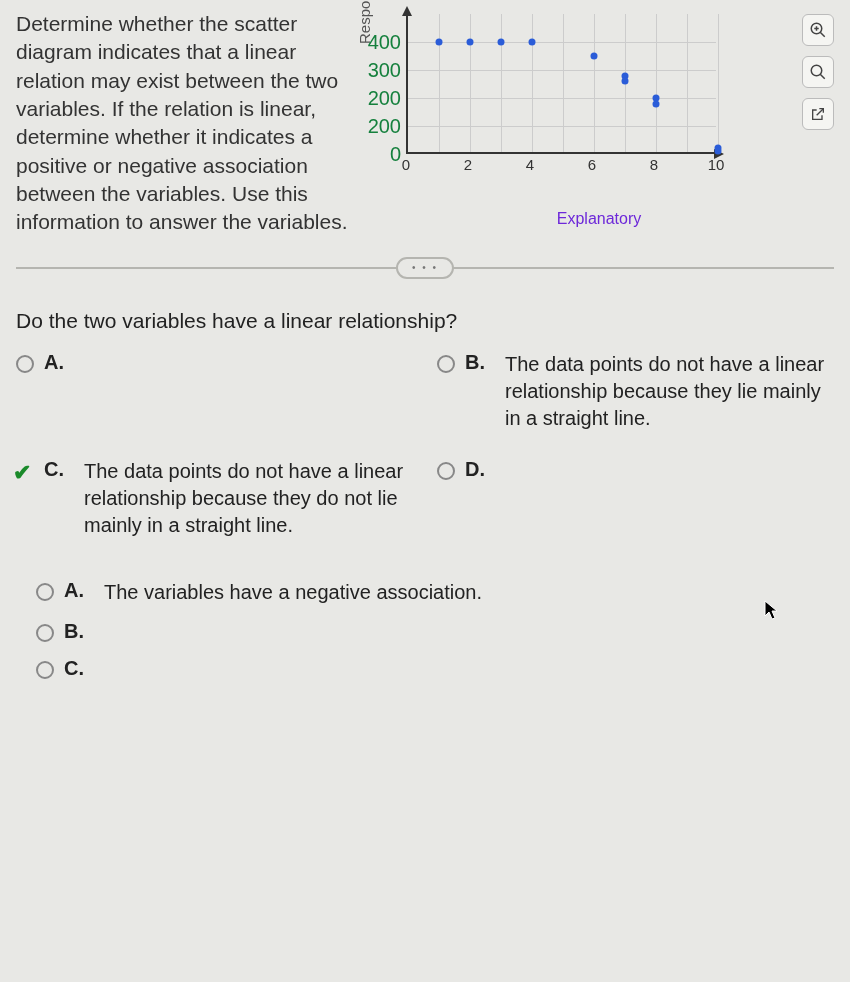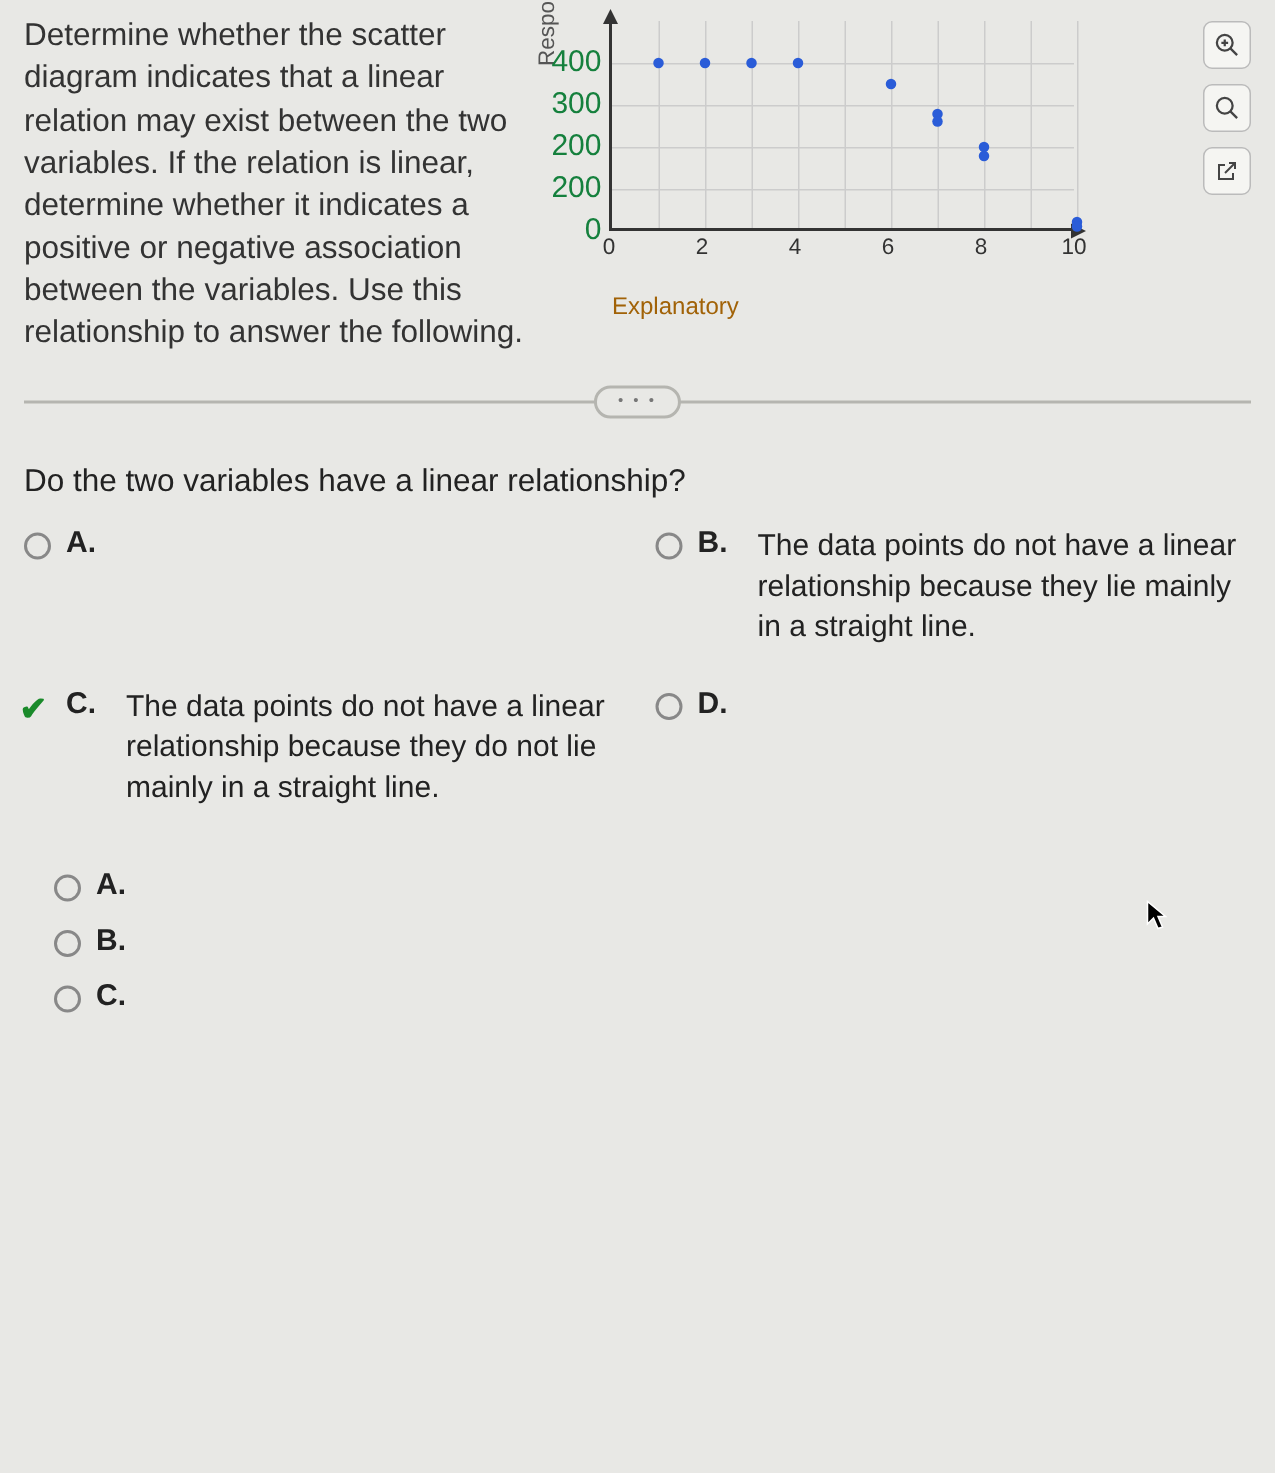--- a/index.html
+++ b/index.html
@@ -37,23 +37,24 @@
     .y-axis-label {
       position: absolute;
       left: -12px;
       top: 30px;
       transform: rotate(-90deg);
       transform-origin: left top;
       font-size: 15px;
       color: #555;
     }
     .x-axis-label {
+      text-align: center;
       font-size: 16px;
-      color: #a16207;
-      margin-top: 2px;
+      color: #6d28d9;
+      margin-top: 16px;
       margin-left: 40px;
     }
     .y-ticks {
       position: absolute;
       left: 0;
       top: 0;
       height: 140px;
       width: 35px;
       text-align: right;
       font-size: 20px;
@@ -216,21 +217,21 @@
       right: 70px;
       top: 600px;
       font-size: 20px;
     }
   </style>
 </head>
 <body>
 
 <div class="content">
   <div class="top-section">
-    <div class="question-text">Determine whether the scatter diagram indicates that a linear relation may exist between the two variables. If the relation is linear, determine whether it indicates a positive or negative association between the variables. Use this relationship to answer the following.</div>
+    <div class="question-text">Determine whether the scatter diagram indicates that a linear relation may exist between the two variables. If the relation is linear, determine whether it indicates a positive or negative association between the variables. Use this information to answer the variables.</div>
 
     <div class="chart-wrap">
       <div class="chart">
         <div class="y-axis-label">Response</div>
         <div class="arrow-up"></div>
         <div class="arrow-right"></div>
         <div class="y-ticks">
           <div class="y-tick" style="top:28px">400</div>
           <div class="y-tick" style="top:56px">300</div>
           <div class="y-tick" style="top:84px">200</div>
@@ -336,20 +337,21 @@
     <svg width="16" height="20" viewBox="0 0 16 20">
         <path d="M1 1 L1 16 L5 12 L8 19 L11 18 L8 11 L13 11 Z" fill="#000" stroke="#fff" stroke-width="1"></path>
       </svg>
   </div>
 
   <div class="q-block">
     <div class="options-list">
       <div class="option">
         <div class="radio"></div>
         <div class="opt-label">A.</div>
+        <div class="opt-text">The variables have a negative association.</div>
       </div>
       <div class="option">
         <div class="radio"></div>
         <div class="opt-label">B.</div>
       </div>
       <div class="option">
         <div class="radio"></div>
         <div class="opt-label">C.</div>
       </div>
     </div>

